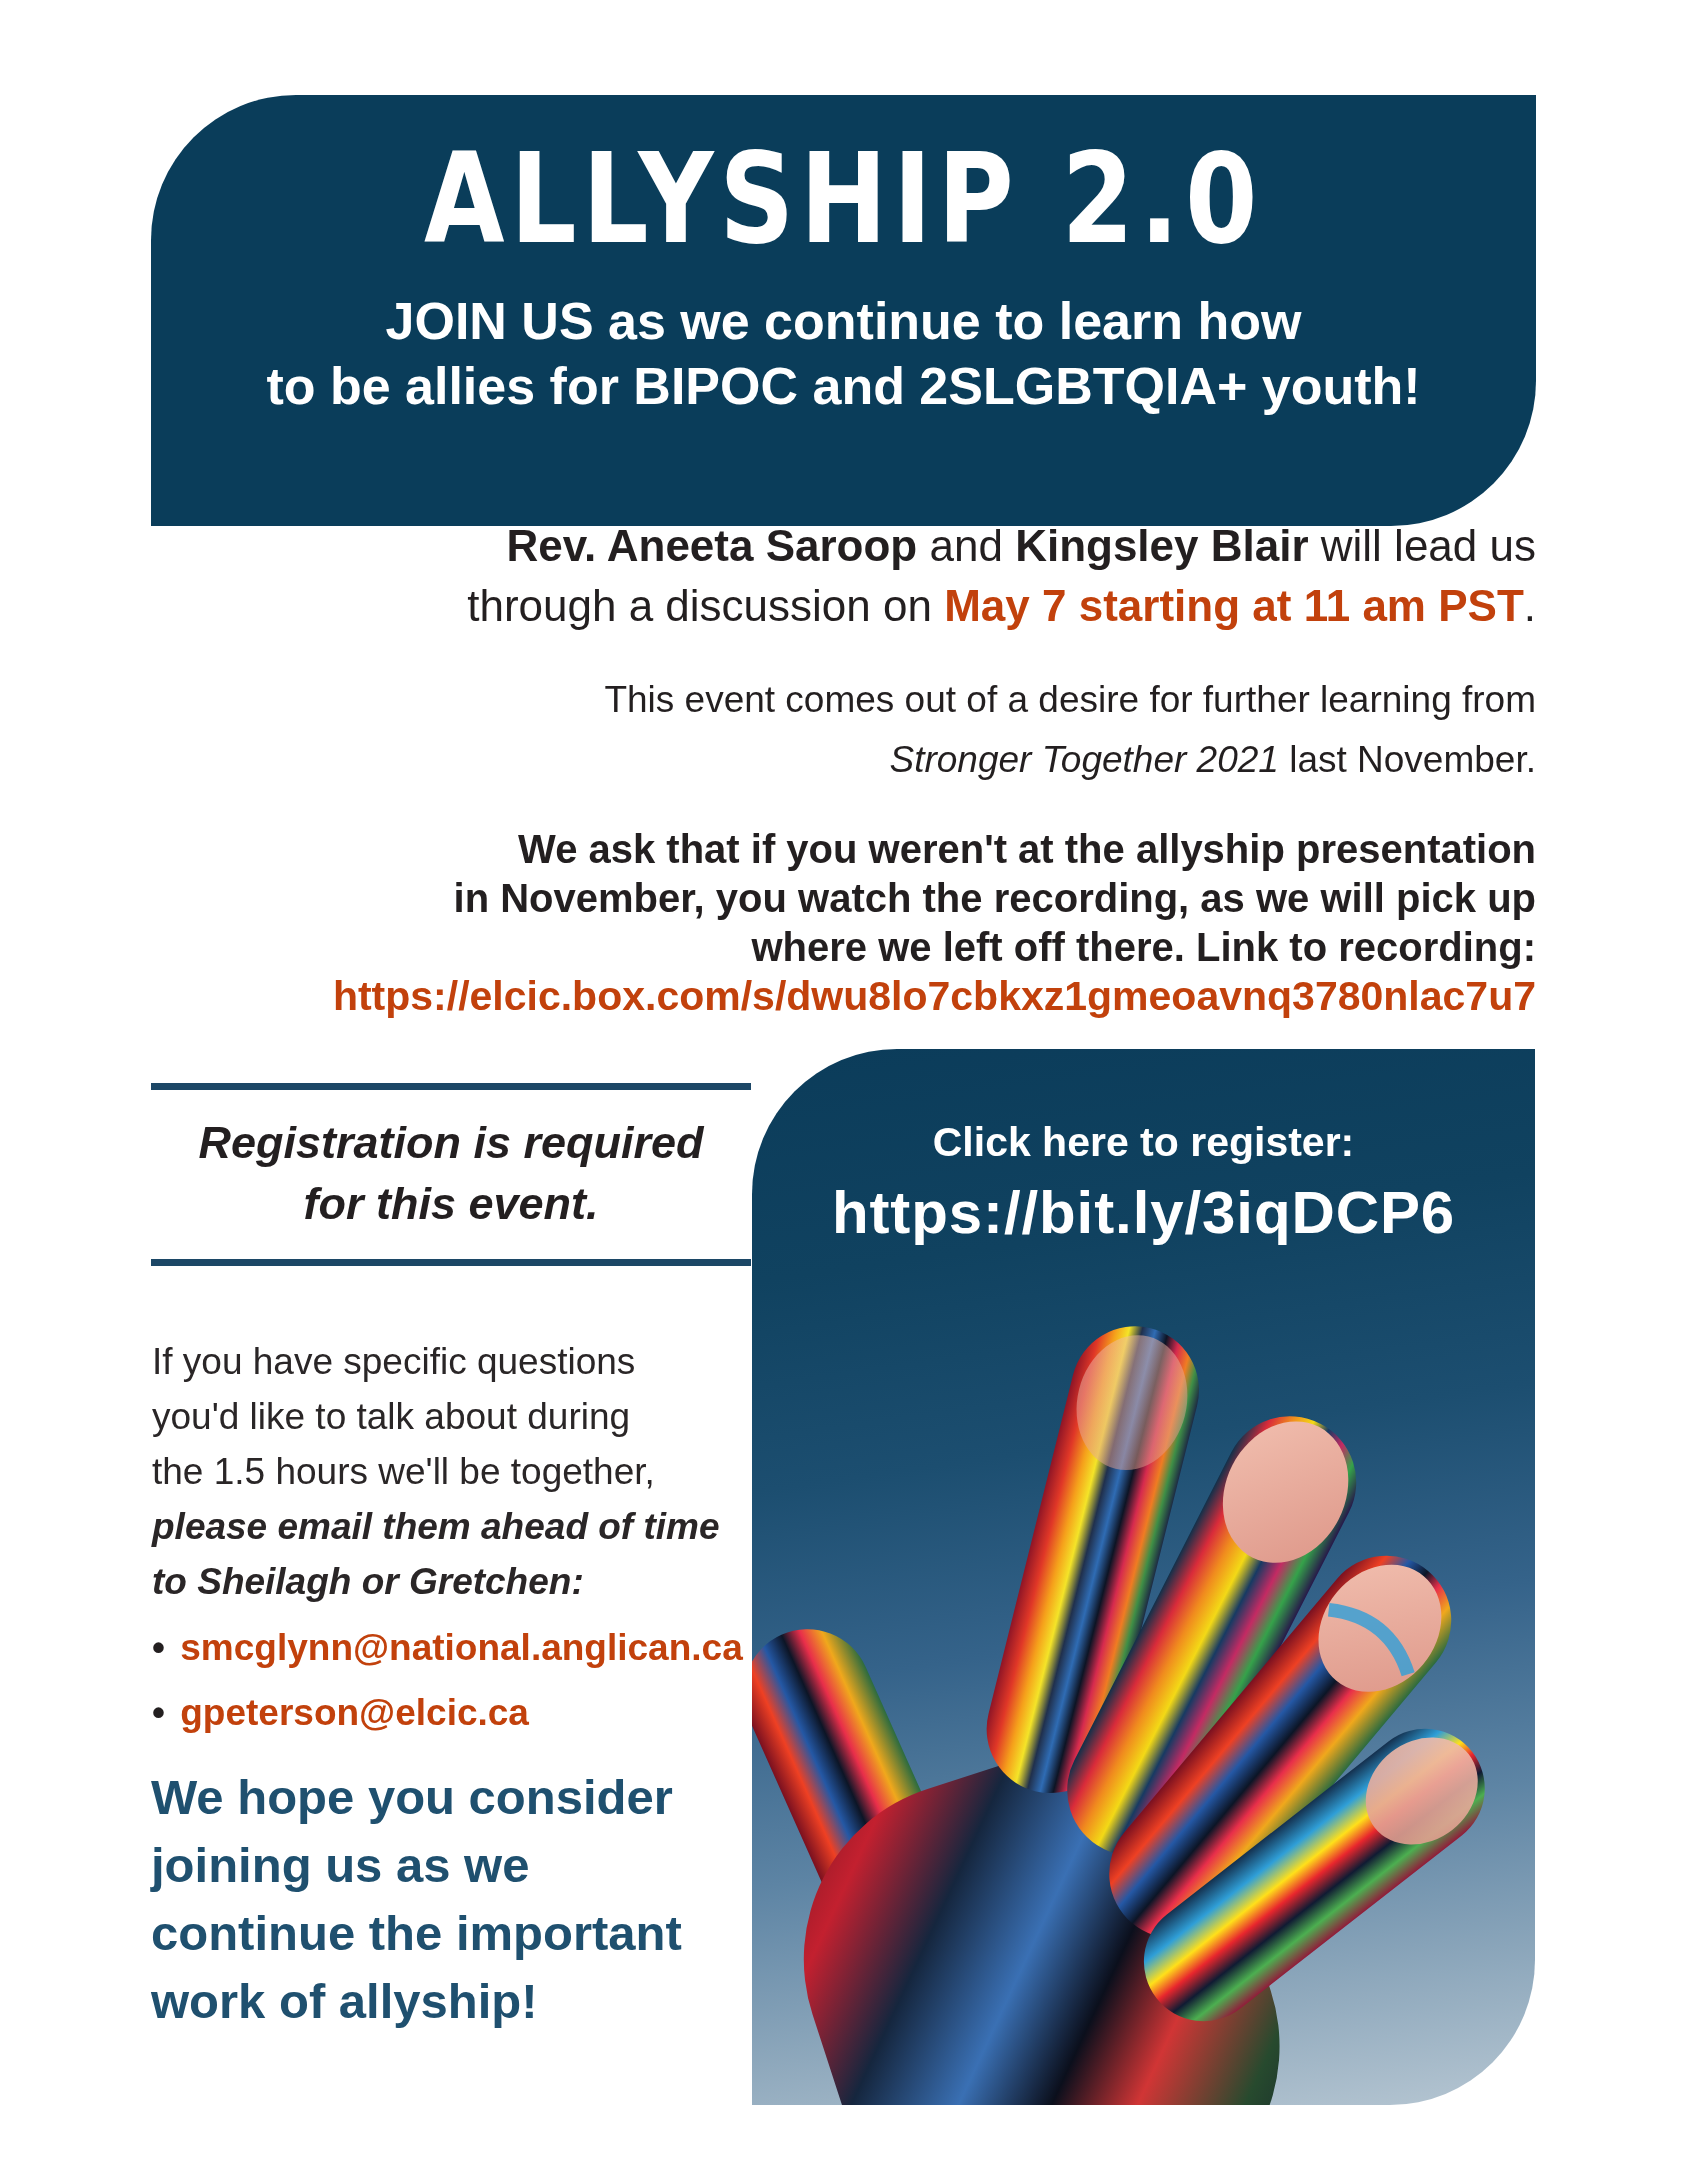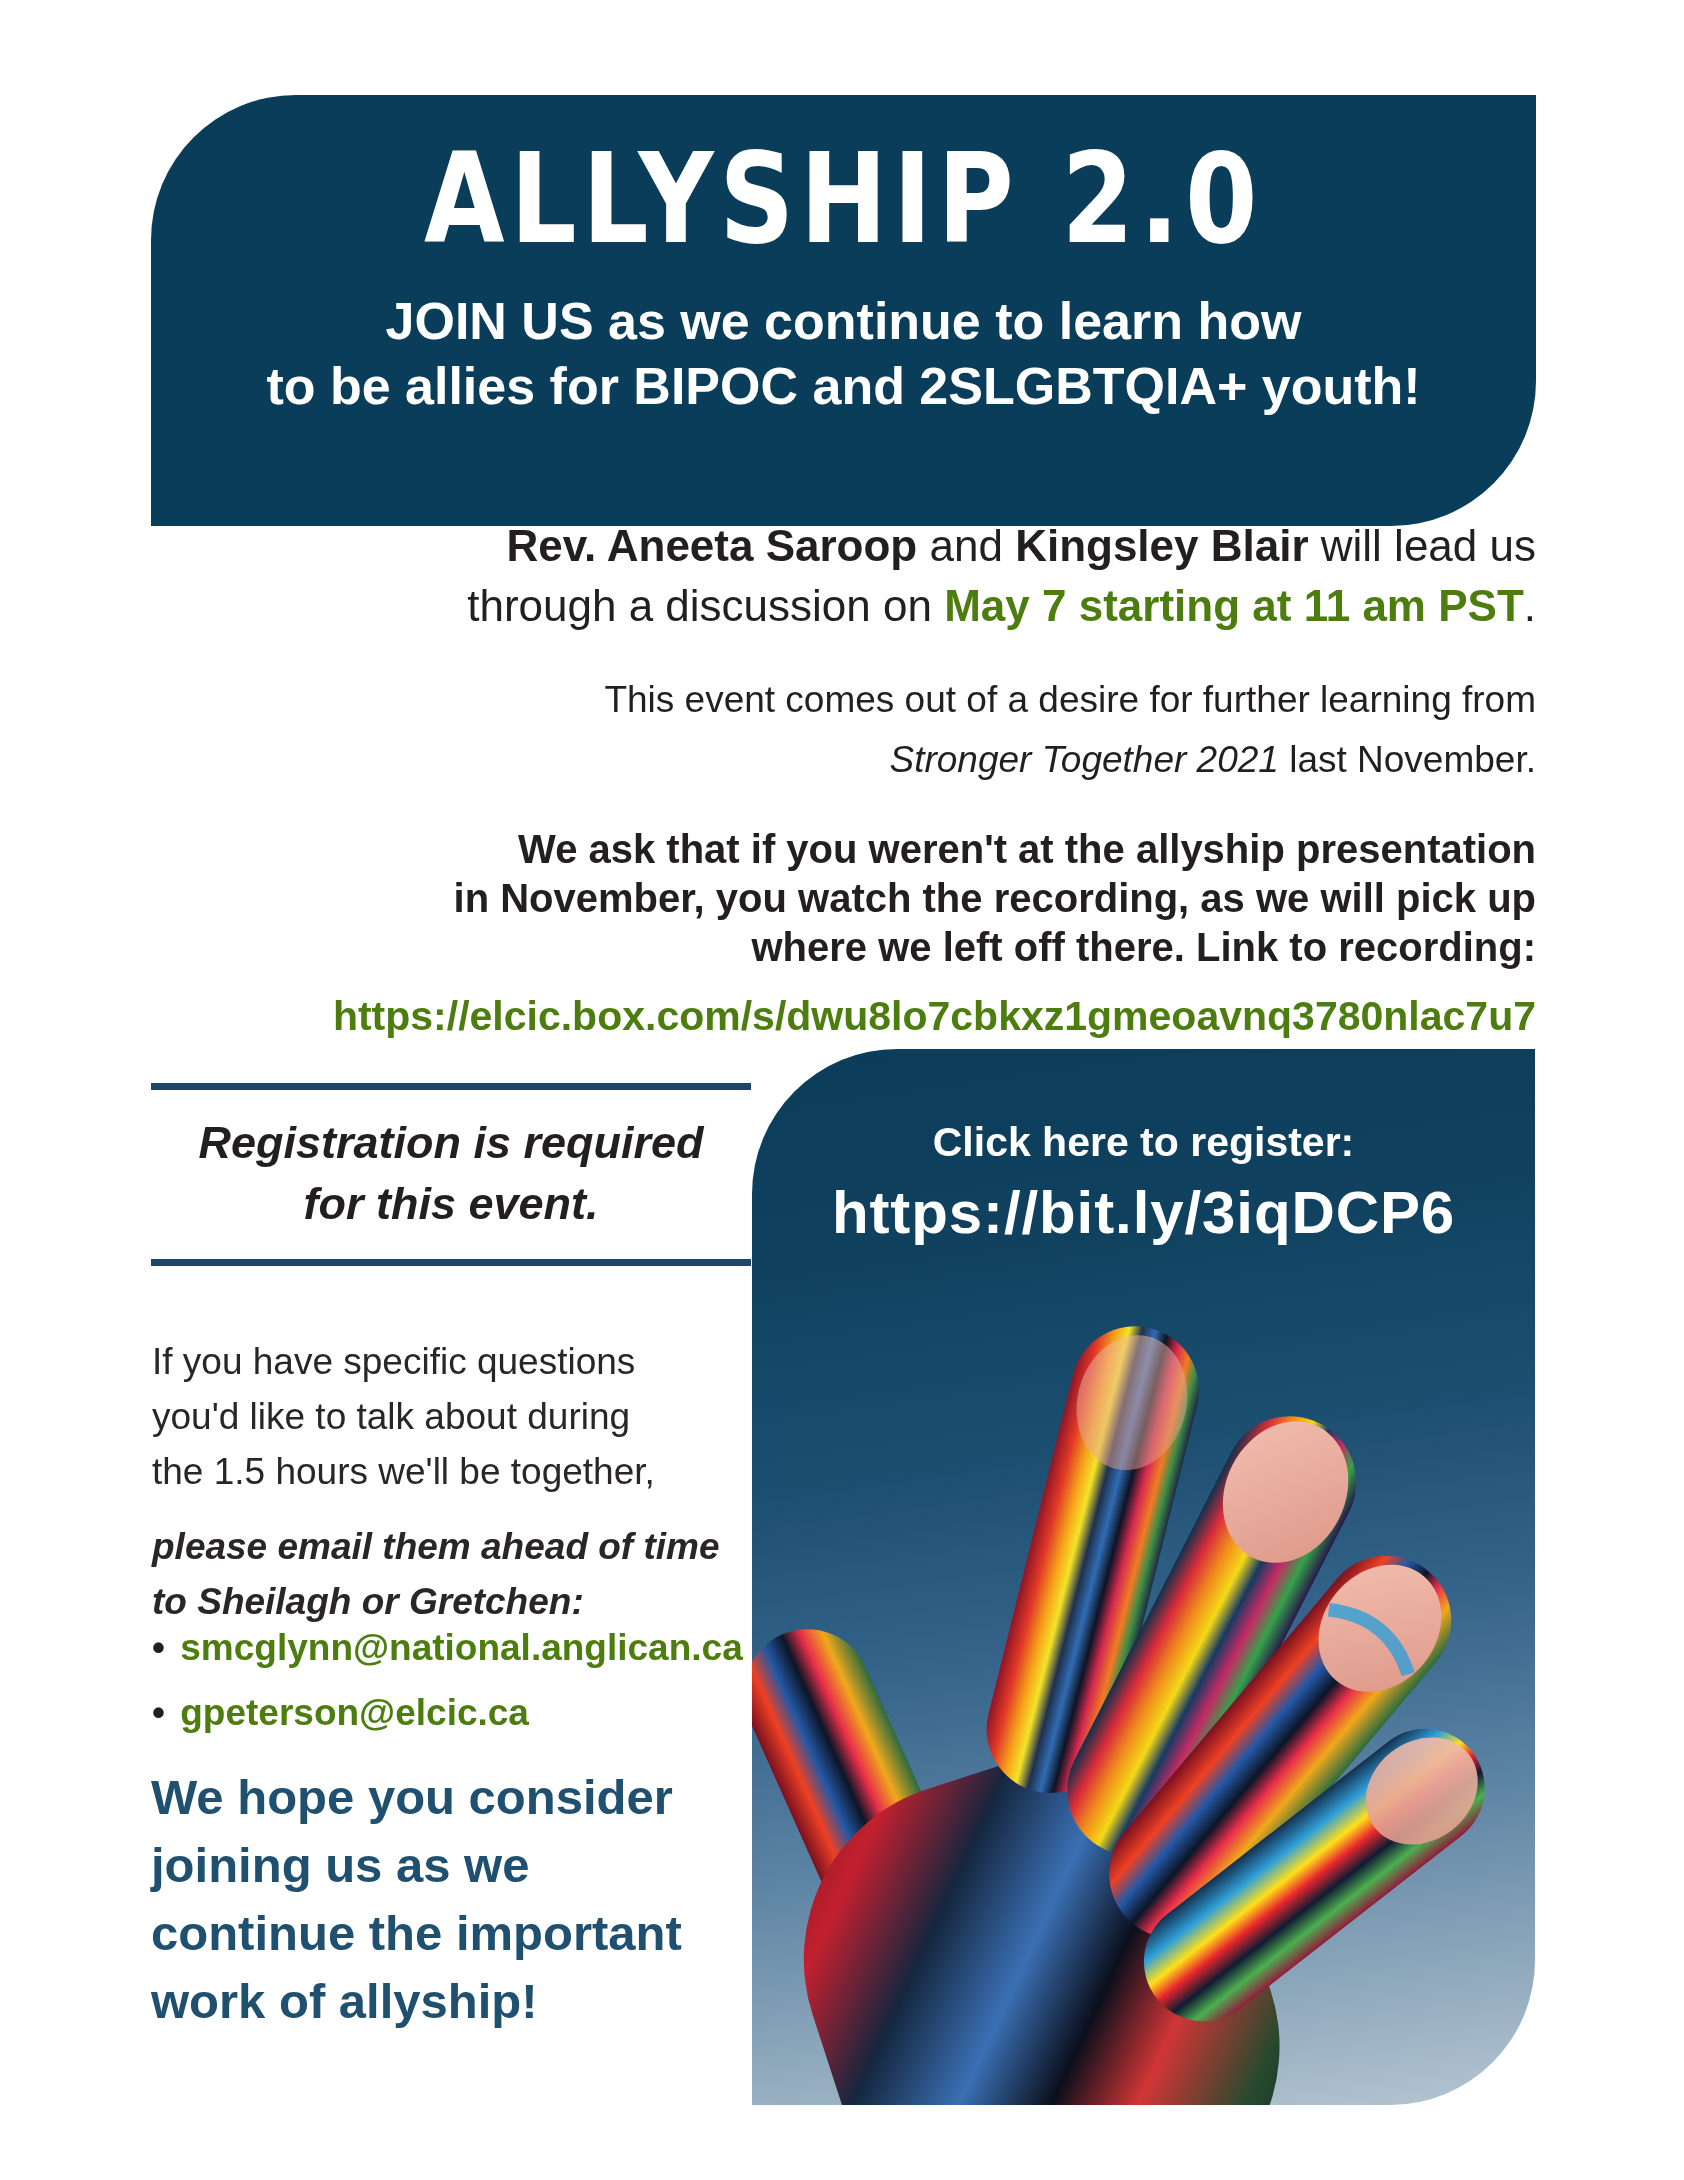--- a/index.html
+++ b/index.html
@@ -2,21 +2,21 @@
 <html style="font-size:13.6px"><head>
 <meta charset="utf-8">
 <style>
   html,body{margin:0;padding:0;background:#ffffff;}
   .page{position:relative;width:1685px;height:2181px;background:#ffffff;overflow:hidden;
         font-family:"Liberation Sans",sans-serif;color:#231f20;}
   .abs{position:absolute;}
   .pre{white-space:pre-line;}
   .b{font-weight:bold;}
   .i{font-style:italic;}
-  .red{color:#4d7c0f;margin-top:20px;}
+  .red{color:#c2410c;}
 
   
   .header{left:151px;top:95px;width:1385px;height:431px;background:#0a3d5a;
           border-radius:145px 0 145px 0;text-align:center;color:#ffffff;}
   .header-title{padding-top:37px;font-family:"DejaVu Sans",sans-serif;font-weight:bold;
                 font-size:124px;line-height:135px;letter-spacing:6.8px;transform:scaleX(.84);}
   .header-sub{margin-top:22px;font-weight:bold;font-size:52px;line-height:65px;}
 
   
   .para{left:151px;width:1385px;text-align:right;}
@@ -25,21 +25,21 @@
   .rec{top:825px;font-size:40px;line-height:49px;font-weight:bold;}
   .rec-link{font-size:41px;}
 
   
   .rule{left:151px;width:600px;height:6.8px;background:#1c4766;}
   .rule1{top:1083px;} .rule2{top:1259px;}
   .registration{left:151px;top:1112px;width:600px;font-size:45px;line-height:61px;
                 font-weight:bold;font-style:italic;text-align:center;color:#231f20;}
   .questions{left:152px;top:1334px;width:622px;font-size:37px;line-height:55px;color:#2a2627;}
   .q-intro{font-weight:normal;}
-  .q-emph{font-weight:bold;font-style:italic;margin-top:20px;}
+  .q-emph{font-weight:bold;font-style:italic;}
   .email-row{left:152px;width:622px;font-size:37px;line-height:65px;}
   .email-row .bullet{color:#231f20;margin-right:15.3px;font-weight:bold;}
   .er1{top:1615px;} .er2{top:1680px;}
   .closing{left:151px;top:1763px;width:656px;font-size:49px;line-height:68px;
            font-weight:bold;color:#1f506f;}
 
   
   .register-box{left:752px;top:1049px;width:783px;height:1056px;border-radius:145px 0 145px 0;
       overflow:hidden;text-align:center;color:#ffffff;
       background:linear-gradient(172deg,#0b3c5a 0%,#104260 20%,#1c4e70 38%,#35638a 55%,#5d84a4 72%,#8aa5ba 86%,#b6c6d2 100%);}

